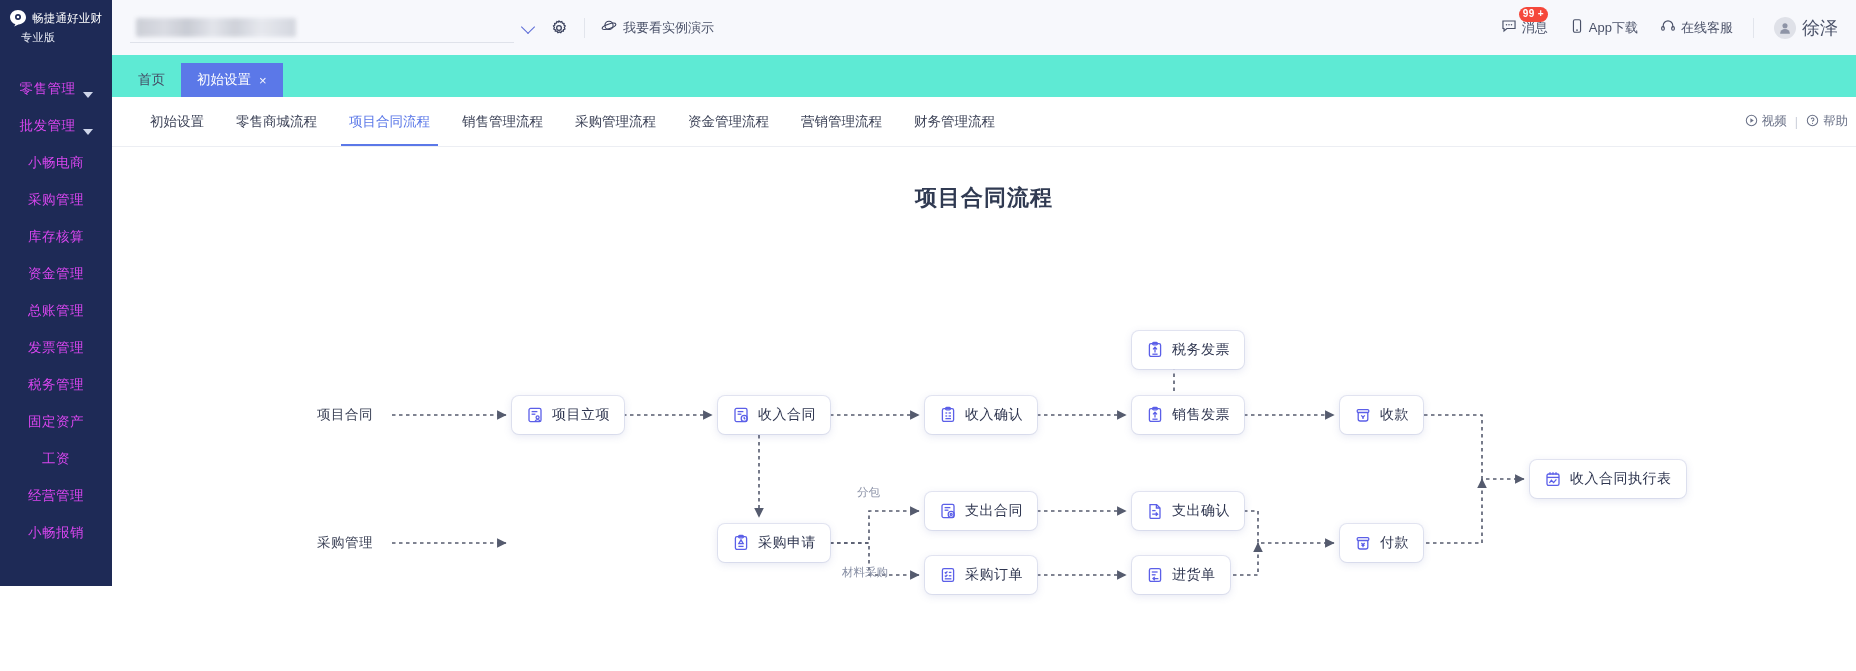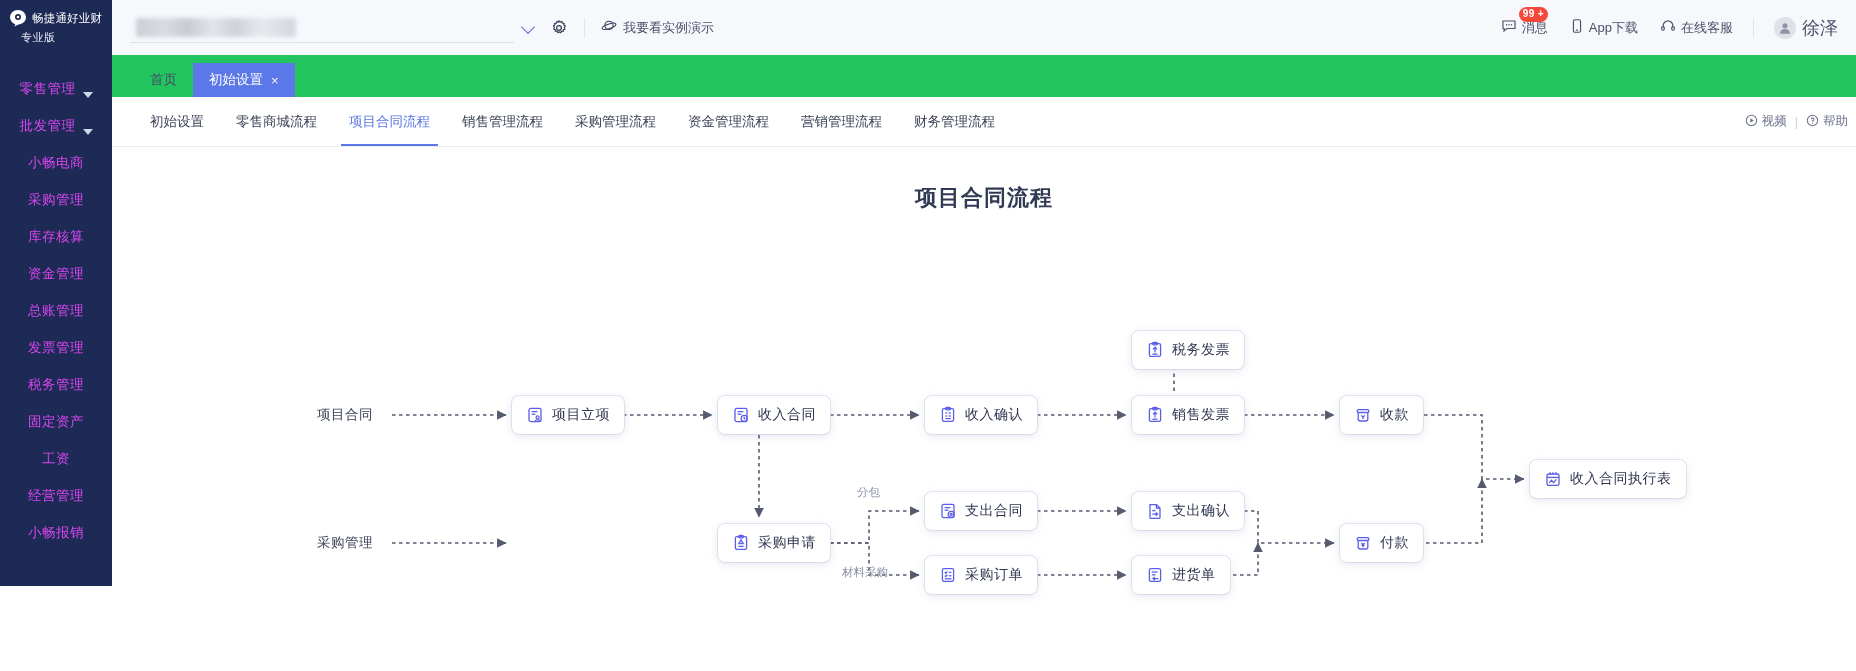--- a/index.html
+++ b/index.html
@@ -84,22 +84,22 @@
     font-weight: bold; letter-spacing: .3px;
   }
   .avatar {
     width: 22px; height: 22px; border-radius: 50%; background: #dfe1e8;
     display: flex; align-items: center; justify-content: center; margin-left: 20px;
   }
   .user-name { color: #4a5168; font-size: 18px; margin-left: 6px; white-space: nowrap; }
 
   
   .pagetabs {
-    height: 42px; background: #22c55e; display: flex; align-items: flex-end;
-    padding-left: 22px;
+    height: 42px; background: #5eead4; display: flex; align-items: flex-end;
+    padding-left: 10px;
   }
   .ptab {
     height: 34px; padding: 0 16px; display: flex; align-items: center; gap: 8px;
     font-size: 13.5px; color: #454d66; cursor: pointer;
   }
   .ptab.active { background: #5b78e8; color: #fff; }
   .ptab .x { font-size: 13px; opacity: .95; }
 
   
   .content {

